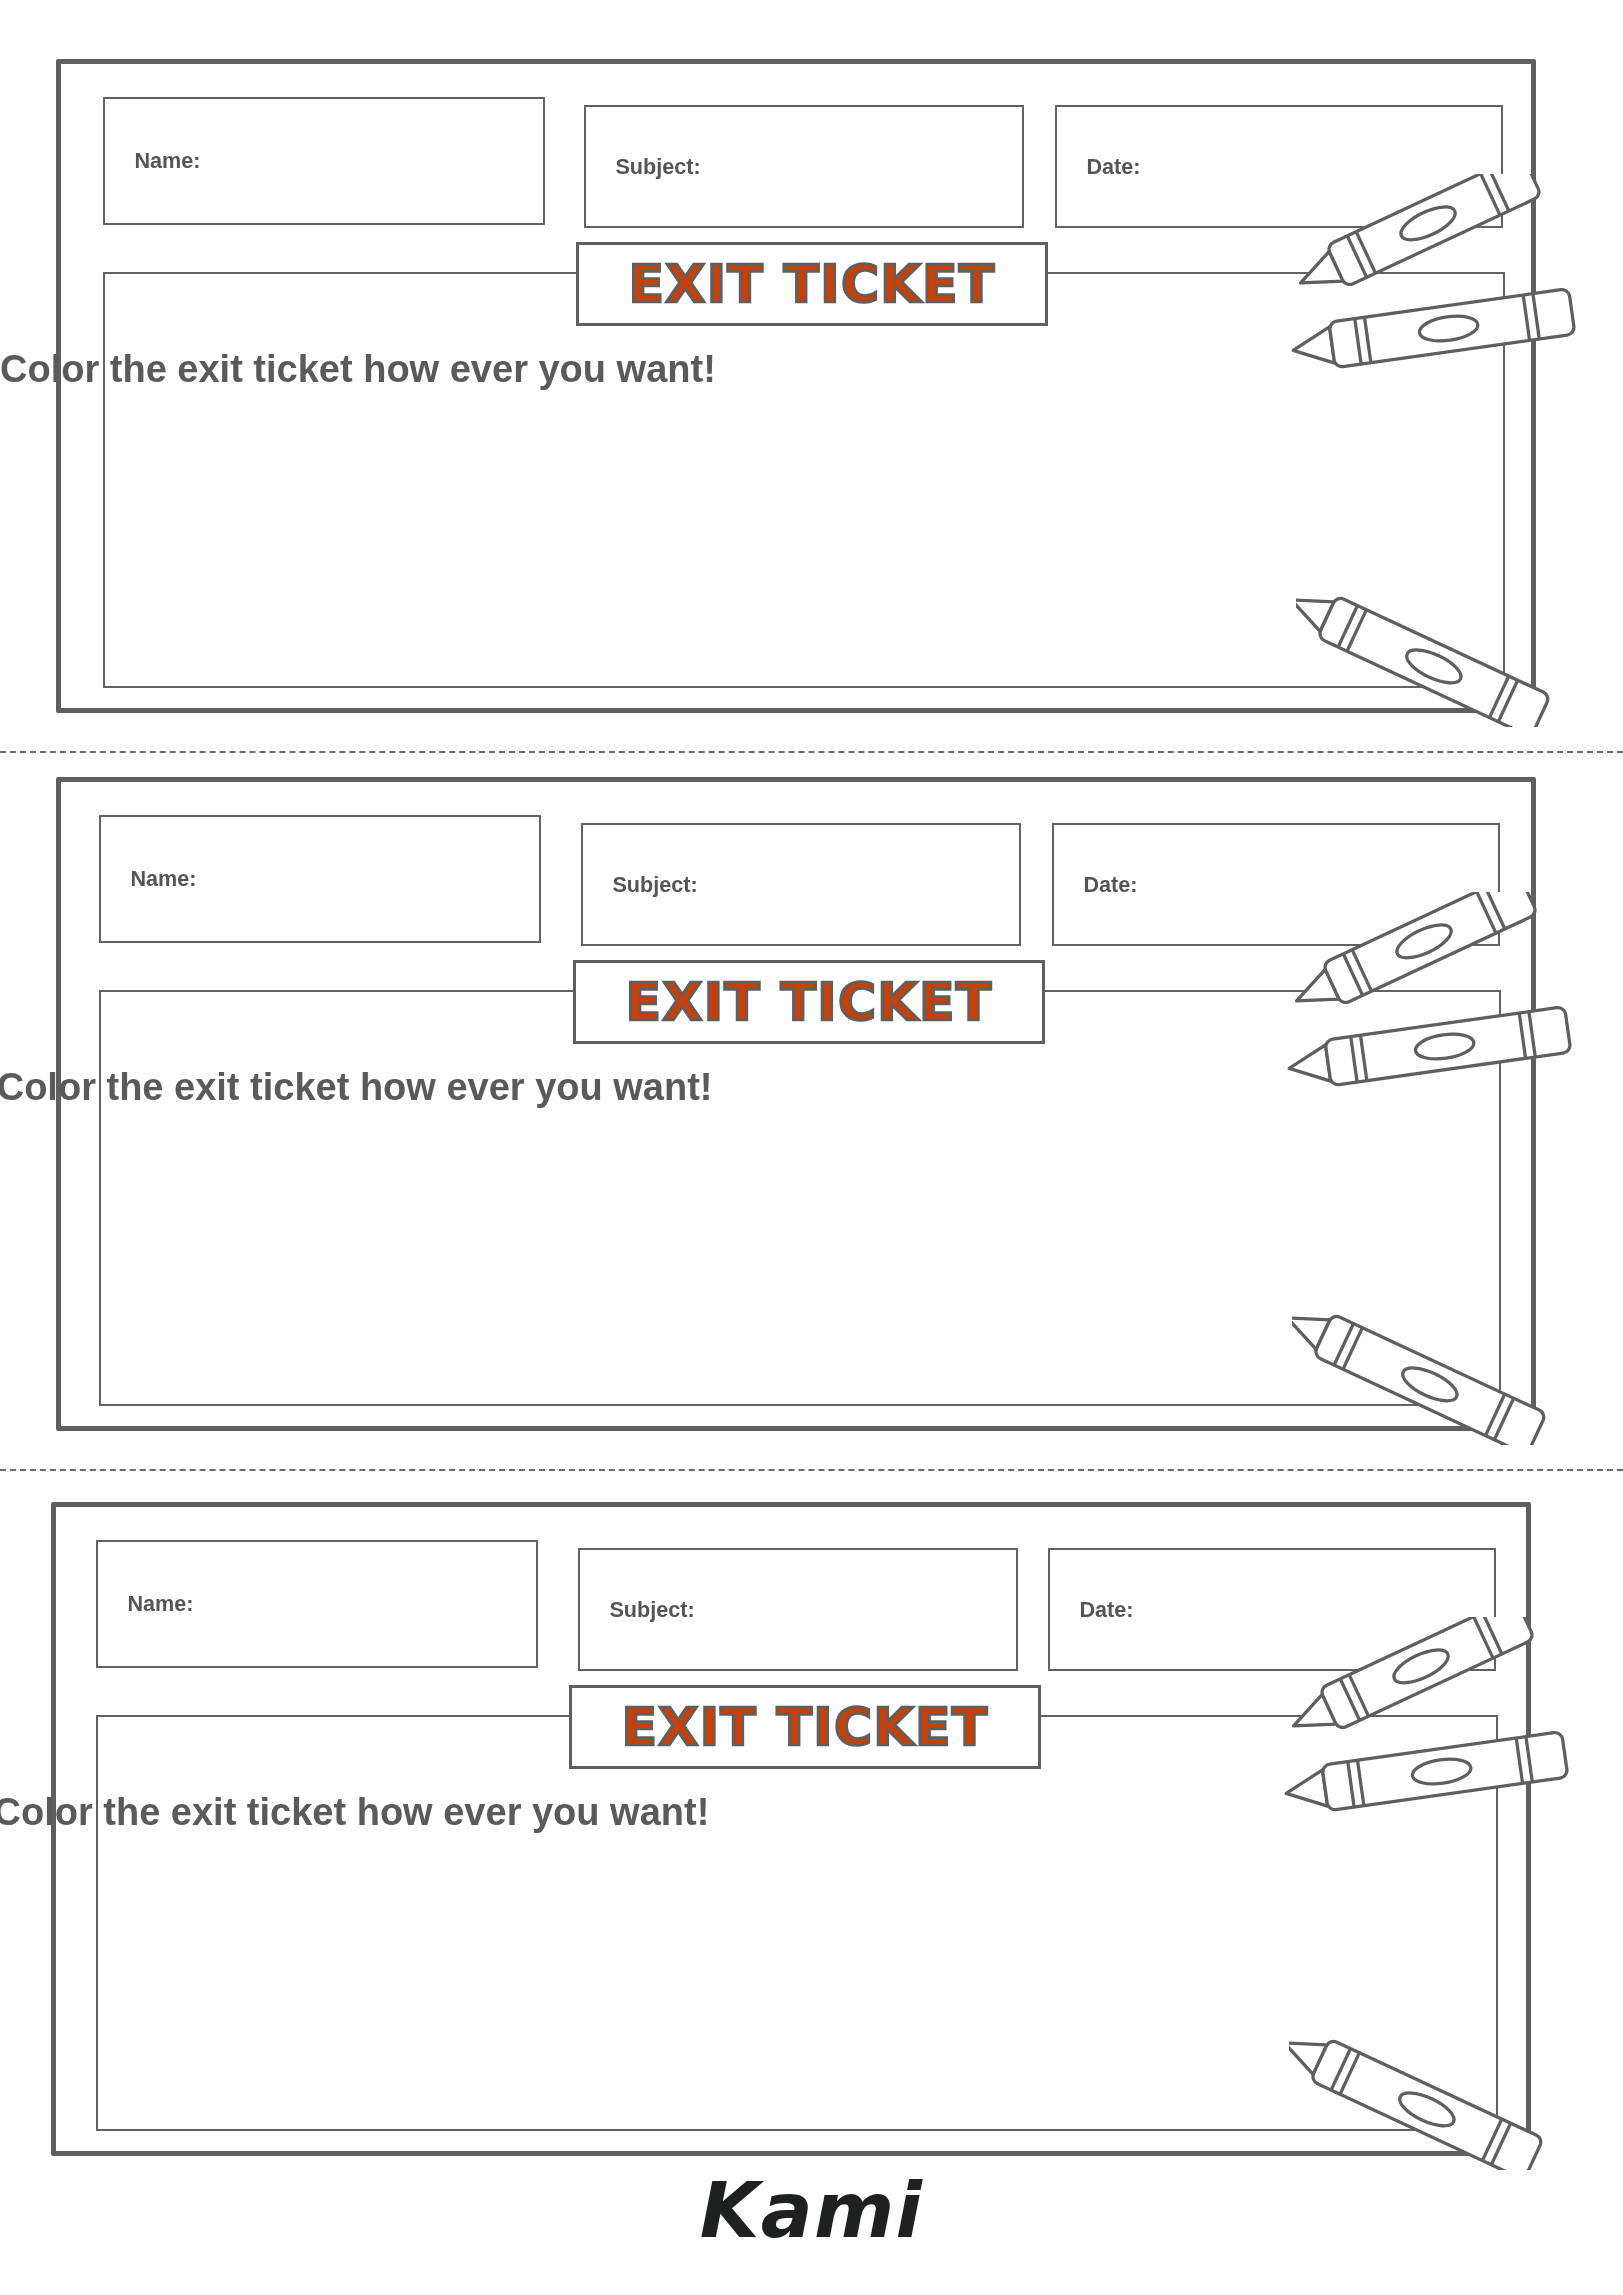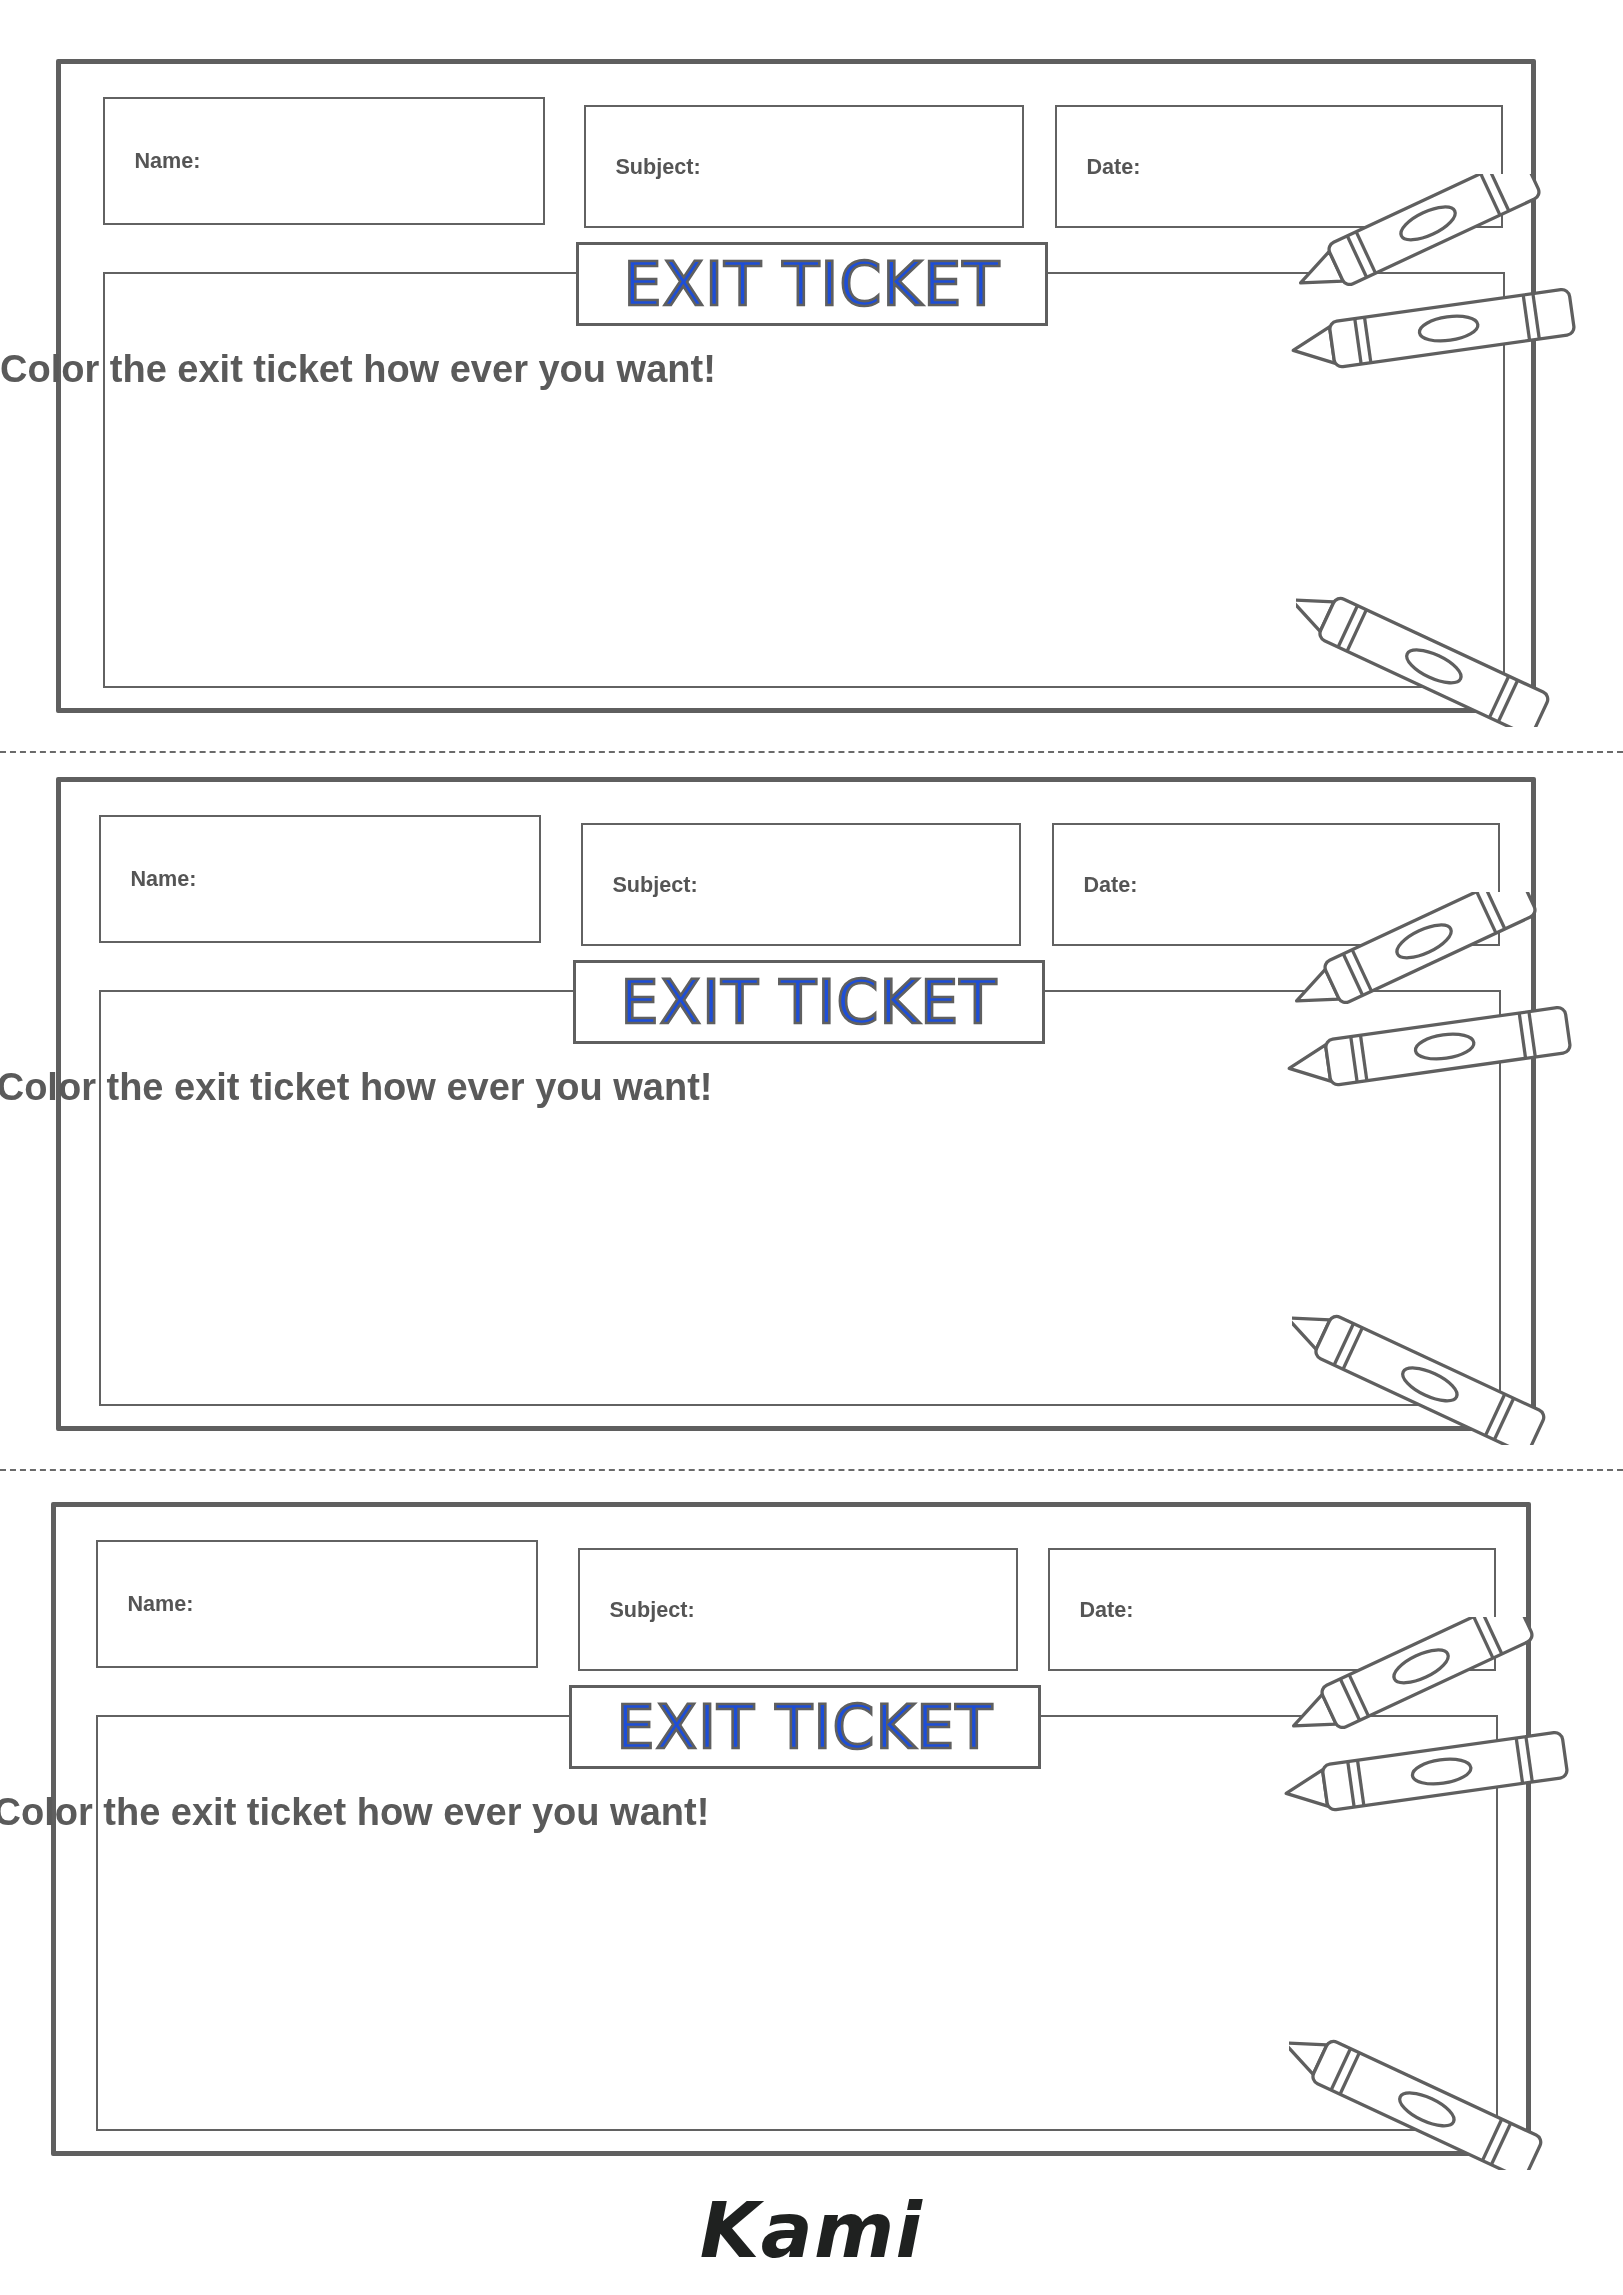--- a/index.html
+++ b/index.html
@@ -2,25 +2,25 @@
 <html style="font-size:10.5px"><head>
 <meta charset="utf-8">
 <style>
   html,body{margin:0;padding:0;background:#fff;}
   body{width:1623px;height:2295px;position:relative;overflow:hidden;font-family:"Liberation Sans","DejaVu Sans",sans-serif;color:#5a5a5a;}
   .ticket{position:absolute;left:0;width:1623px;height:720px;}
   .frame{position:absolute;left:56px;top:0;width:1480px;height:654px;border:5.9px solid #5f5f5f;box-sizing:border-box;border-radius:2px;}
   .box{position:absolute;border:2.6px solid #626262;box-sizing:border-box;}
   .field-label{position:absolute;left:29.4px;top:50%;transform:translateY(-50%);font-weight:bold;font-size:21.6px;color:#555;}
   .exit{position:absolute;border:3.3px solid #5f5f5f;background:#fff;box-sizing:border-box;display:flex;align-items:center;justify-content:center;}
-  .exit span{font-size:60px;font-weight:normal;letter-spacing:1.3px;color:#1d4ed8;-webkit-text-stroke:2.6px #5f5f5f;font-family:"DejaVu Sans",sans-serif;}
+  .exit span{font-size:52px;font-weight:bold;letter-spacing:1.3px;color:#c2410c;-webkit-text-stroke:2.6px #5f5f5f;font-family:"DejaVu Sans",sans-serif;}
   .subtitle{position:absolute;width:100%;left:0;text-align:left;font-weight:bold;font-size:38px;color:#5a5a5a;}
   .crayon{position:absolute;}
   .dash{position:absolute;left:0;width:1623px;border-top:2.6px dashed #6a6a6a;}
-  .logo{position:absolute;left:0;width:1623px;top:2166px;text-align:center;font-weight:bold;font-style:italic;font-size:77px;color:#1f2120;font-family:"DejaVu Sans",sans-serif;letter-spacing:1.3px;margin-top:20px;}
+  .logo{position:absolute;left:0;width:1623px;top:2166px;text-align:center;font-weight:bold;font-style:italic;font-size:77px;color:#1f2120;font-family:"DejaVu Sans",sans-serif;letter-spacing:1.3px;}
 </style>
 </head>
 <body>
 
 <div class="ticket" style="top:59px;">
   <div class="frame"></div>
   <div class="box" style="left:103px;top:38px;width:442px;height:128px;">
     <span class="field-label">Name:</span>
   </div>
   <div class="box" style="left:584px;top:46px;width:440px;height:123px;">

